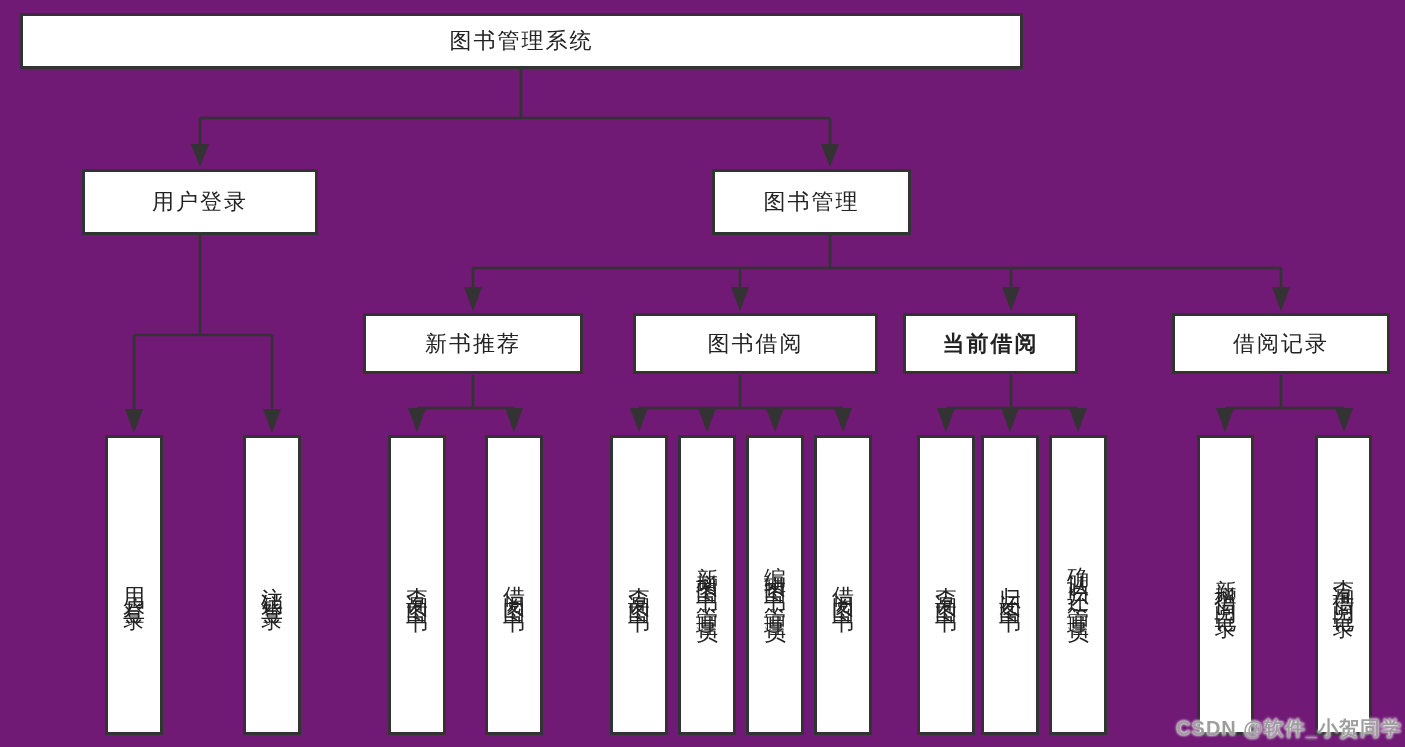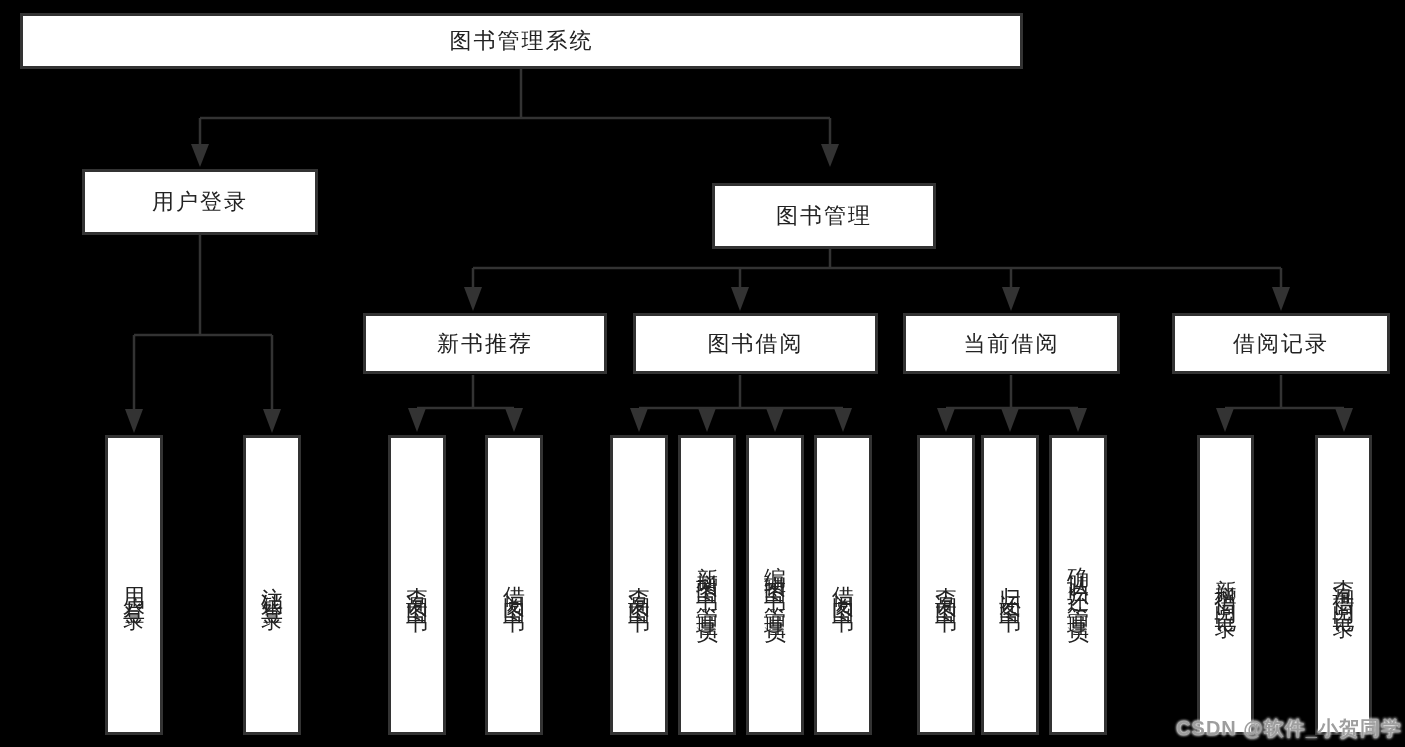--- a/index.html
+++ b/index.html
@@ -1,17 +1,17 @@
 <!DOCTYPE html>
 <html><head>
 <meta charset="utf-8">
 <style>
   html,body{margin:0;padding:0;background:#ffffff;}
   .stage{
-    position:relative;width:1405px;height:747px;background:#000000;
+    position:relative;width:1405px;height:747px;background:#701a75;
     font-family:"Liberation Sans",sans-serif;color:#222222;overflow:hidden;
   }
   .connectors{position:absolute;left:0;top:0;z-index:1;}
   .node{
     position:absolute;background:#ffffff;border:3px solid #333333;
     box-sizing:border-box;display:flex;align-items:center;justify-content:center;
     z-index:2;
   }
   .node.h{font-size:22px;letter-spacing:2px;white-space:nowrap;}
   .vtext{
@@ -78,31 +78,31 @@
     </g>
   </svg>
 
   <div class="node h" style="left:20px;top:13px;width:1003px;height:56px;">
     <span>图书管理系统</span>
   </div>
 
   <div class="node h" style="left:82px;top:169px;width:236px;height:66px;">
     <span>用户登录</span>
   </div>
-  <div class="node h" style="left:712px;top:183px;width:224px;height:66px;">
+  <div class="node h" style="left:712px;top:169px;width:199px;height:66px;">
     <span>图书管理</span>
   </div>
 
-  <div class="node h" style="left:363px;top:313px;width:244px;height:61px;">
+  <div class="node h" style="left:363px;top:313px;width:220px;height:61px;">
     <span>新书推荐</span>
   </div>
   <div class="node h" style="left:633px;top:313px;width:245px;height:61px;">
     <span>图书借阅</span>
   </div>
-  <div class="node h" style="left:903px;top:313px;width:217px;height:61px;">
+  <div class="node h" style="left:903px;top:313px;width:175px;height:61px;font-weight:bold;">
     <span>当前借阅</span>
   </div>
   <div class="node h" style="left:1172px;top:313px;width:218px;height:61px;">
     <span>借阅记录</span>
   </div>
 
   <div class="node v" style="left:105px;top:435px;width:58px;height:300px;">
     <span class="vtext">用户登录</span>
   </div>
   <div class="node v" style="left:243px;top:435px;width:58px;height:300px;">

